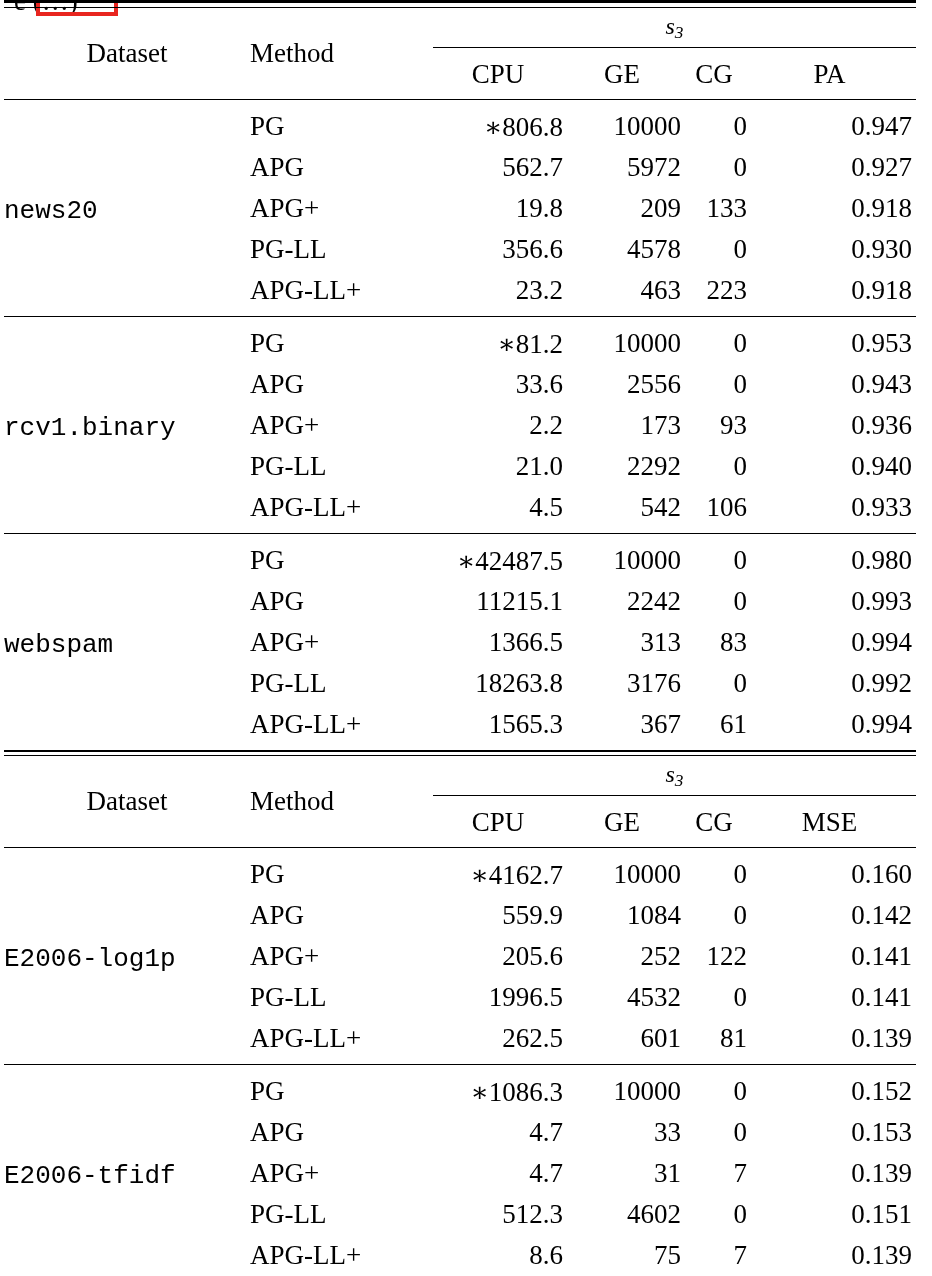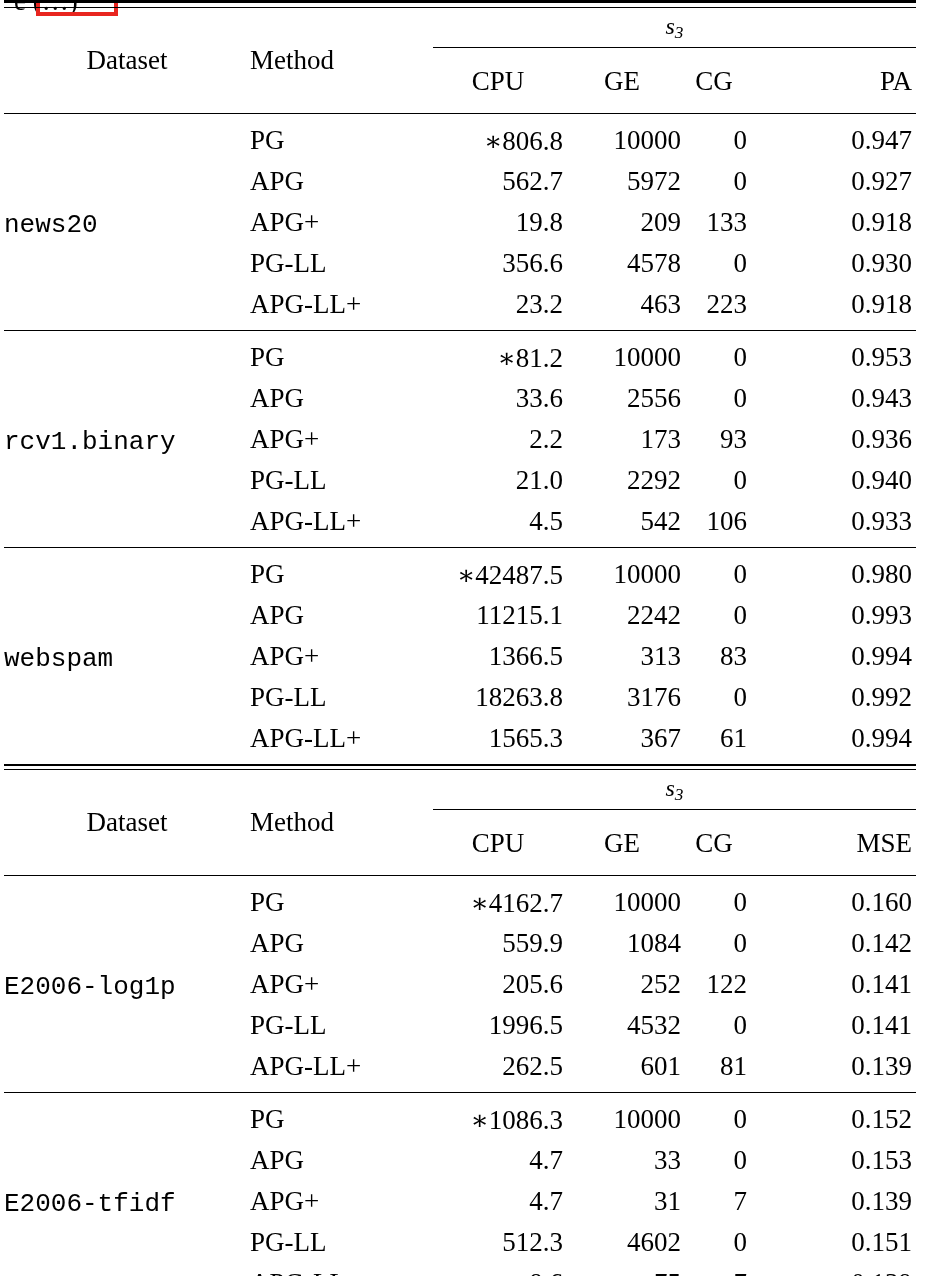--- a/index.html
+++ b/index.html
@@ -123,24 +123,24 @@
     padding-top: 16px;
   }
   .hdr-method {
     text-align: left;
     padding-left: 14px;
     vertical-align: middle;
     padding-top: 26px;
   }
   .hdr-sub {
     text-align: center;
-    height: 64px;
+    height: 50px;
     padding-top: 2px;
   }
-  .hdr-sub.right-pad { padding-right: 4px; text-align: right; }
+  .hdr-sub.right-pad { padding-right: 4px; }
 
   
   td.ds-label {
     text-align: left;
     padding-left: 18px;
     font-family: Liberation Mono, monospace;
     font-size: 26px;
     white-space: nowrap;
   }
   td.method {

